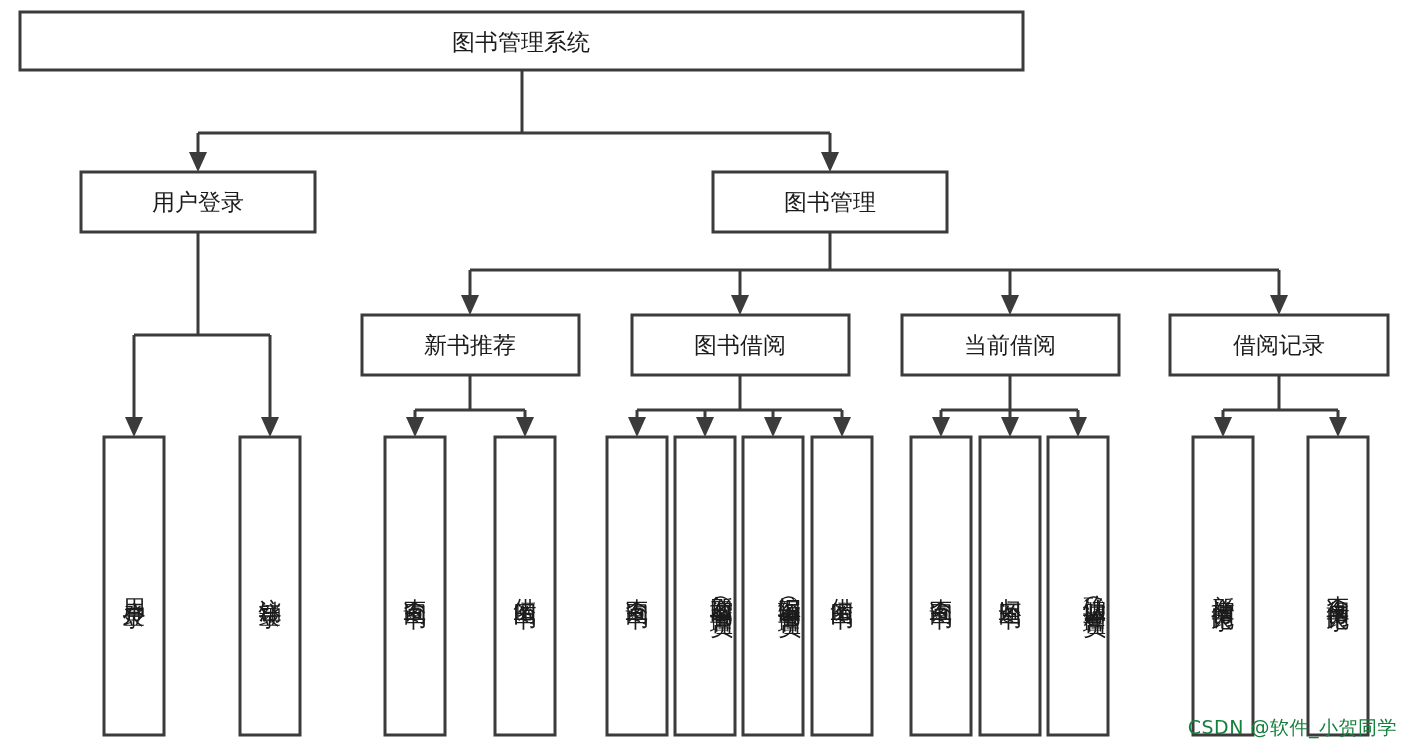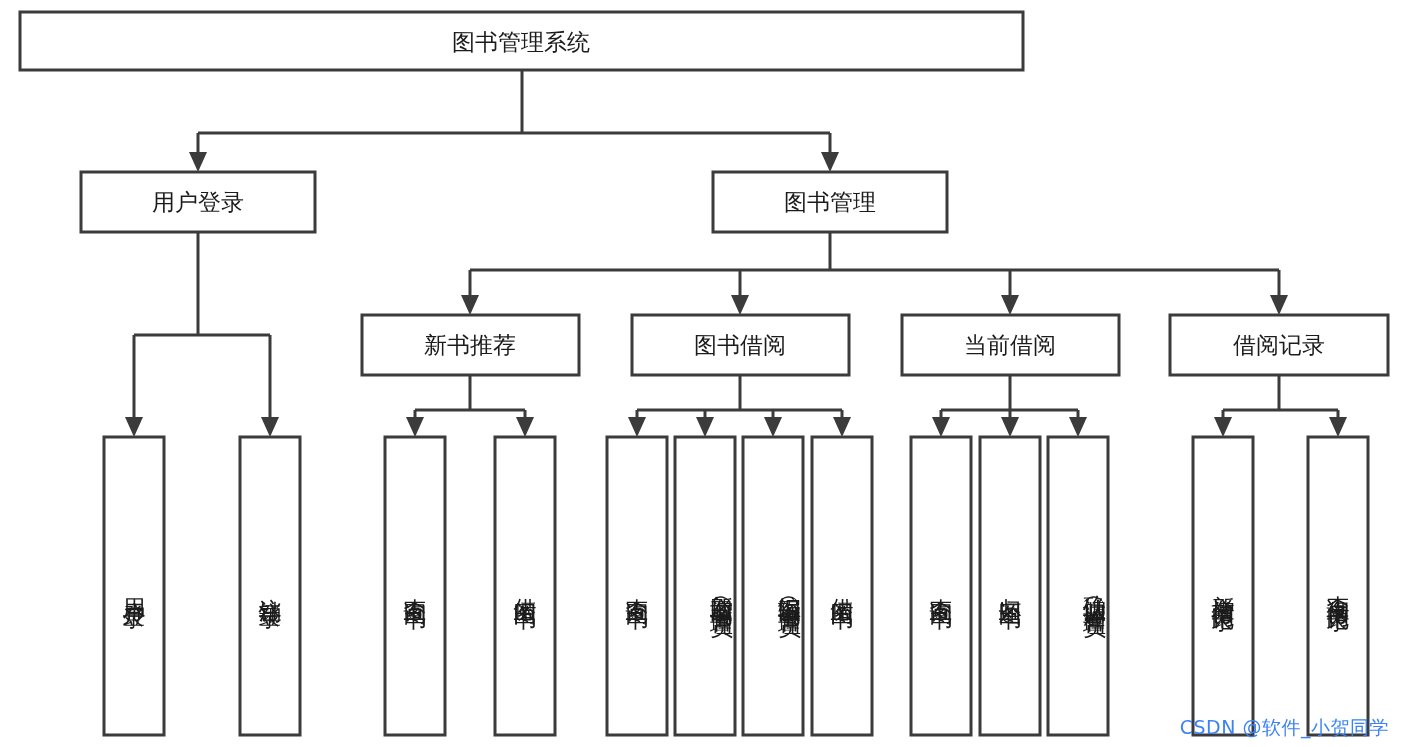--- a/index.html
+++ b/index.html
@@ -59,25 +59,25 @@
     font-size: 23px;
     line-height: 1.18;
     letter-spacing: 3px;
     color: #1b1b1b;
     text-align: center;
     pointer-events: none;
     white-space: nowrap;
   }
   .watermark {
     position: absolute;
-    right: 16px;
+    right: 8px;
     bottom: 6px;
     font-family: "DejaVu Sans", "Liberation Sans", sans-serif;
     font-size: 19px;
-    color: #3b82f6;
+    color: #15803d;
     letter-spacing: 0.5px;
     white-space: nowrap;
     user-select: none;
   }
 </style>
 </head>
 <body>
 
 <div id="diagram-root">
 

